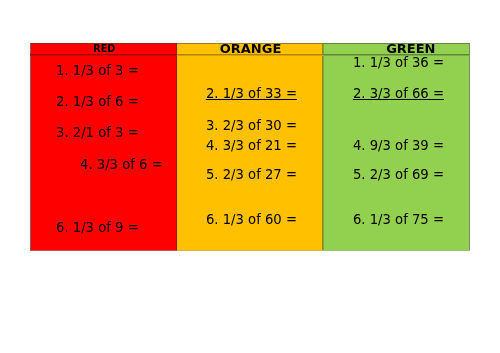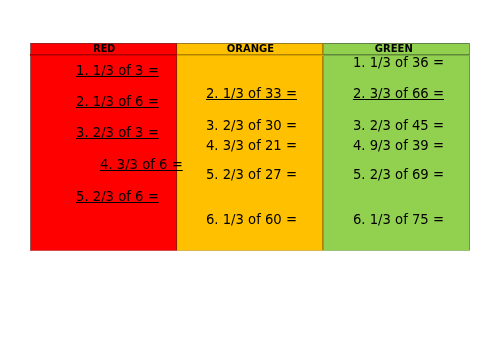--- a/index.html
+++ b/index.html
@@ -38,30 +38,30 @@
   .r-hdr2-org{ left:147px;top:12px;width:146px;height:1px;background:#d8a400;}
   .r-hdr2-grn{ left:293px;top:12px;width:147px;height:1px;background:#77ad46;}
 
   
   .r-bot-red{left:0;   top:207px;width:147px;height:1px;background:#d74d4d;}
   .r-bot-org{left:147px;top:207px;width:146px;height:1px;background:#d9b74e;}
   .r-bot-grn{left:293px;top:207px;width:147px;height:1px;background:#9bc07a;}
 
   
   .hdr{position:absolute;top:1px;height:10px;line-height:10px;
-       text-align:center;font-size:10px;font-weight:bold;color:#000000;
+       text-align:center;font-size:13px;font-weight:bold;color:#000000;
        transform:translate3d(0.8px,0,0);}
   .h-red{left:0;      width:147px;font-size:9.6px;}
   .h-org{left:146.7px;width:146px;}
-  .h-grn{left:281px;width:164px;}
+  .h-grn{left:298px;width:164px;}
 
   .cell{position:absolute;height:16px;line-height:16px;
         font-size:13.2px;color:#000000;white-space:pre;
         transform:translateZ(0);}
-  .c-red{left:46px;text-decoration:underline;}
+  .c-red{left:26px;}
   .c-org{left:175.9px;}
   .c-grn{left:322.9px;}
   .ra{top:20px;}  .rb{top:51px;}  .rc{top:82px;}
   .rd{top:114px;margin-left:24px;} .re{top:146px;} .rf{top:177px;}
   .sa{top:12px;}  .sb{top:43px;text-decoration:underline;}  .sc{top:75px;}
   .sd{top:95px;} .se{top:124px;} .sf{top:169px;}
 </style>
 </head>
 <body>
 
@@ -90,31 +90,30 @@
     <div class="rule r-bot-red"></div>
     <div class="rule r-bot-org"></div>
     <div class="rule r-bot-grn"></div>
 
     <div class="hdr h-red">RED</div>
     <div class="hdr h-org">ORANGE</div>
     <div class="hdr h-grn">GREEN</div>
 
     <div class="cell c-red ra">1. 1/3 of 3 =</div>
     <div class="cell c-red rb">2. 1/3 of 6 =</div>
-    <div class="cell c-red rc">3. 2/3 of 3 =</div>
+    <div class="cell c-red rc">3. 2/1 of 3 =</div>
     <div class="cell c-red rd">4. 3/3 of 6 =</div>
-    <div class="cell c-red re">5. 2/3 of 6 =</div>
+    <div class="cell c-red rf">6. 1/3 of 9 =</div>
 
     <div class="cell c-org sb">2. 1/3 of 33 =</div>
     <div class="cell c-org sc">3. 2/3 of 30 =</div>
     <div class="cell c-org sd">4. 3/3 of 21 =</div>
     <div class="cell c-org se">5. 2/3 of 27 =</div>
     <div class="cell c-org sf">6. 1/3 of 60 =</div>
 
     <div class="cell c-grn sa">1. 1/3 of 36 =</div>
     <div class="cell c-grn sb">2. 3/3 of 66 =</div>
-    <div class="cell c-grn sc">3. 2/3 of 45 =</div>
     <div class="cell c-grn sd">4. 9/3 of 39 =</div>
     <div class="cell c-grn se">5. 2/3 of 69 =</div>
     <div class="cell c-grn sf">6. 1/3 of 75 =</div>
 
   </div>
 </div>
 
 </body></html>

